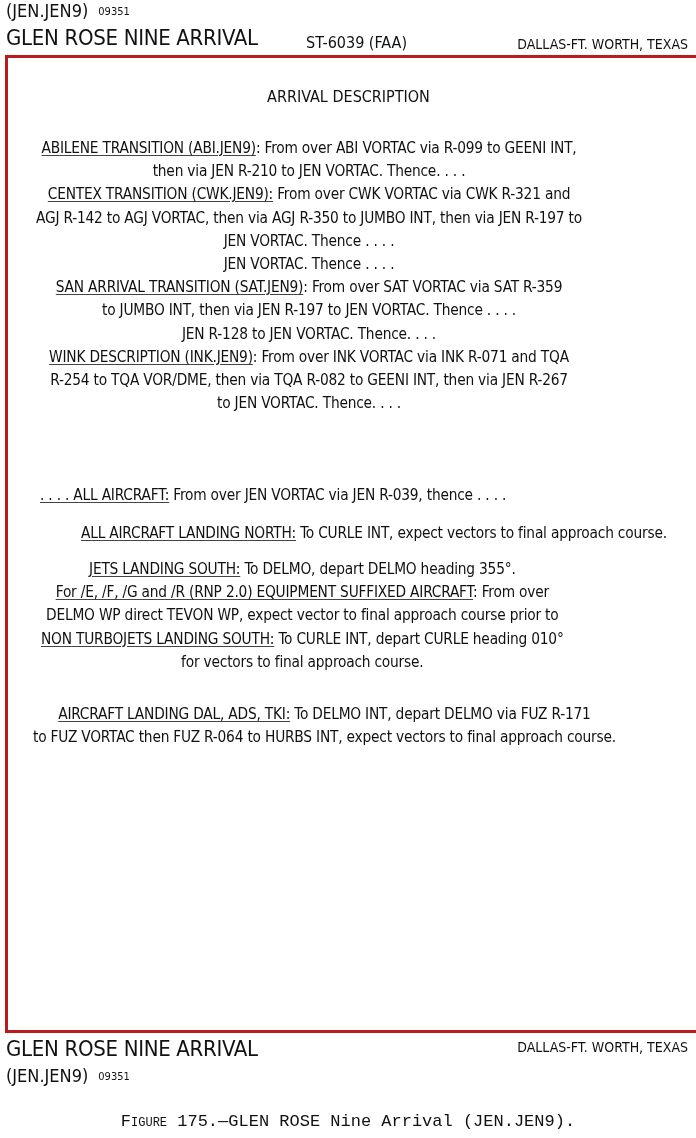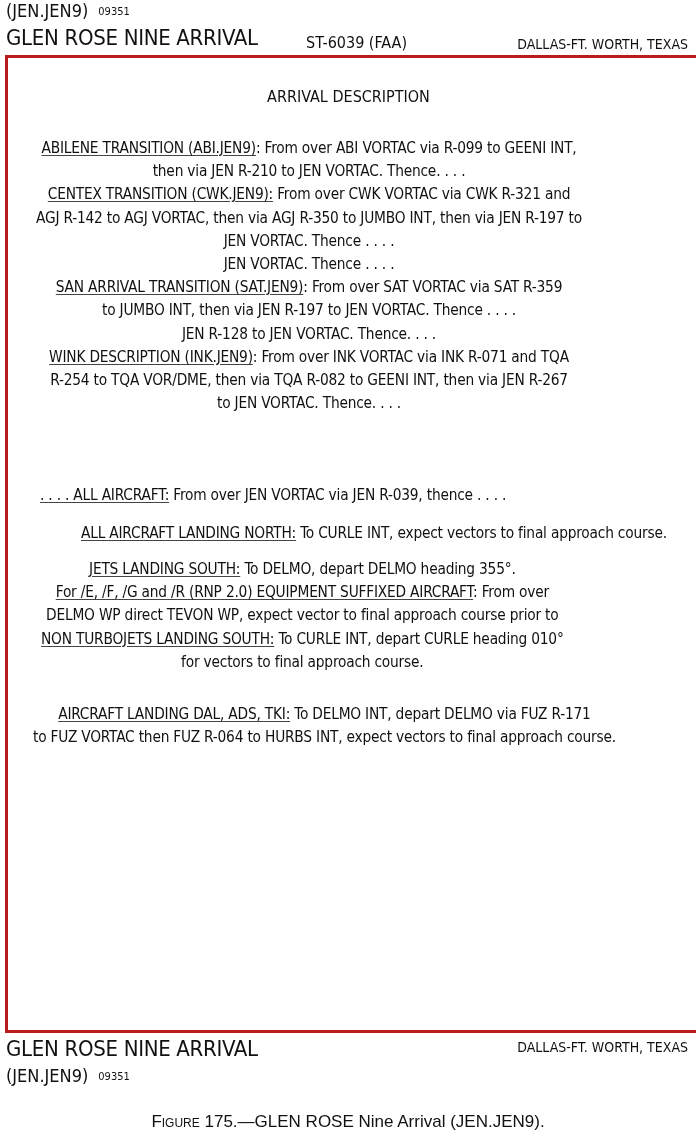--- a/index.html
+++ b/index.html
@@ -12,21 +12,21 @@
   .stnum { left:306px; top:33px; font-size:16px; }
   .loc-top { right:8px; top:36px; font-size:14px; }
   .frame { position:absolute; left:5px; top:55px; width:696px; height:978px; border:3px solid #b91c1c; box-sizing:border-box; }
   .heading { left:0; width:681px; top:29px; text-align:center; font-size:16px; }
   .para { position:absolute; font-size:15.3px; line-height:23.2px; white-space:nowrap; letter-spacing:-0.2px; }
   .para .line { display:block;text-align:center; }
   .u { text-decoration:underline; text-underline-offset:2px; text-decoration-color:#444; }
   .title-bot { left:6px; top:1036px; font-size:22px; letter-spacing:-0.3px; }
   .loc-bot { right:8px; top:1039px; font-size:14px; }
   .code-bot { left:6px; top:1065px; font-size:18px; }
-  .caption { left:0; width:696px; top:1112px; text-align:center; font-family:Liberation Sans, sans-serif; font-size:17px; }
+  .caption { left:0; width:696px; top:1112px; text-align:center; font-family:Liberation Mono, monospace; font-size:17px; }
   .caption .sc { font-variant:small-caps; }
 </style>
 </head>
 <body>
 
 <div class="abs code-top">
   <span>(JEN.JEN9)</span><span class="num">09351</span>
 </div>
 <div class="abs title-top">GLEN ROSE NINE ARRIVAL</div>
 <div class="abs stnum">ST-6039 (FAA)</div>

